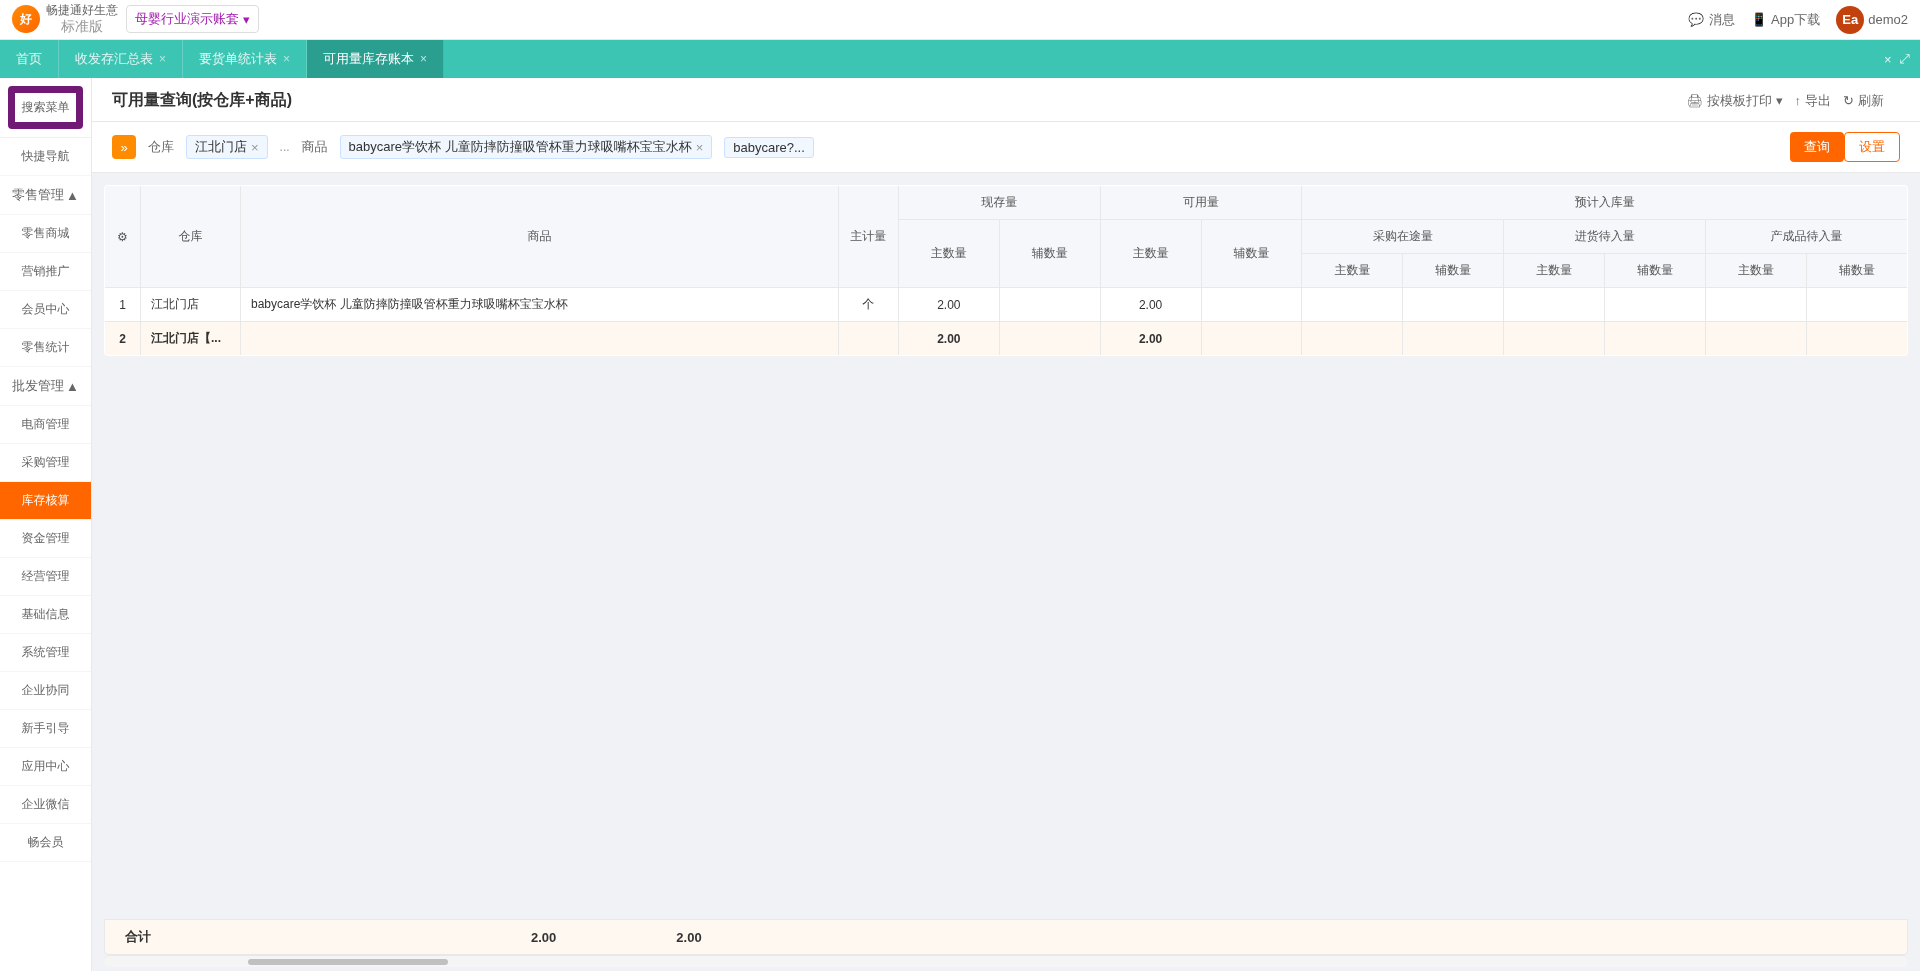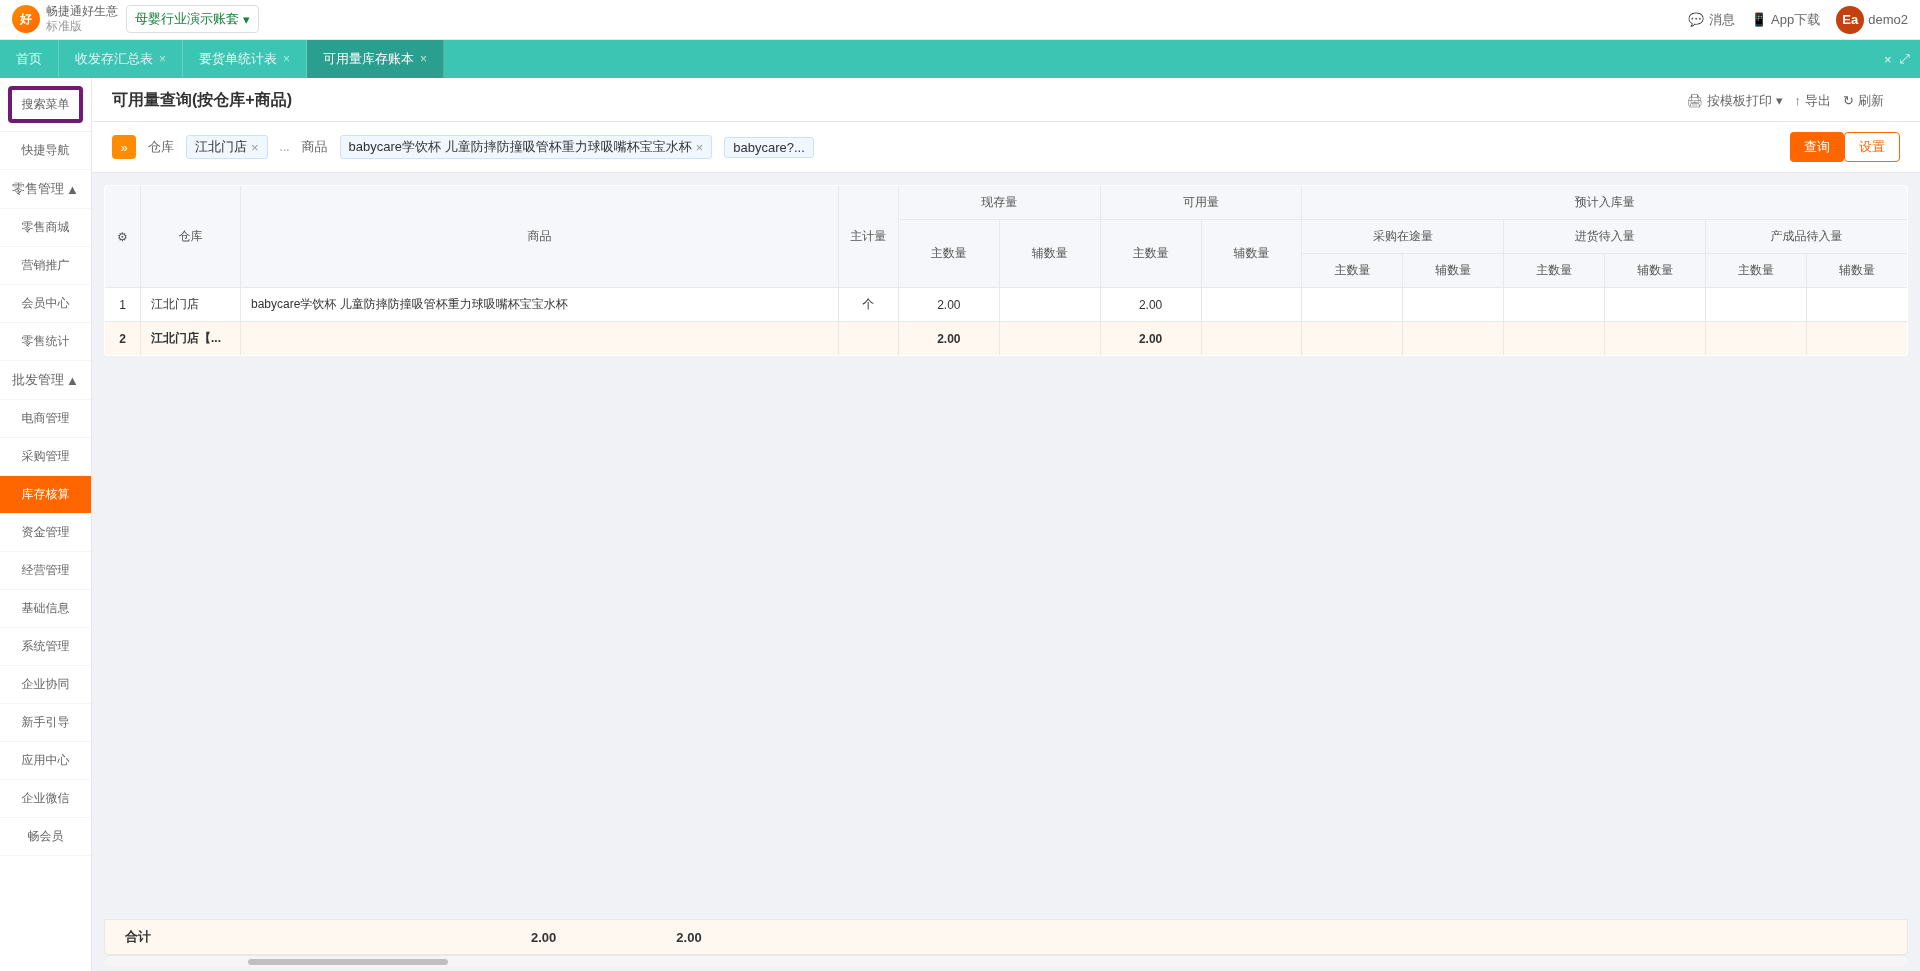--- a/index.html
+++ b/index.html
@@ -37,32 +37,33 @@
       color: #fff;
       font-size: 12px;
       font-weight: bold;
     }
     .logo-text {
       font-size: 12px;
       color: #666;
       line-height: 1.2;
     }
     .logo-sub {
-      font-size: 12px;
+      font-size: 14px;
       color: #999;
+      text-align: center;
     }
     .dropdown-selector {
       display: flex;
       align-items: center;
       gap: 4px;
       padding: 4px 8px;
       border: 1px solid #ddd;
       border-radius: 4px;
       cursor: pointer;
-      color: #15803d;
+      color: #a21caf;
     }
     .top-bar-right {
       display: flex;
       align-items: center;
       gap: 16px;
     }
     .top-bar-action {
       display: flex;
       align-items: center;
       gap: 4px;
@@ -141,21 +142,21 @@
       overflow-y: auto;
       flex-shrink: 0;
     }
     .sidebar-search {
       padding: 8px;
       border-bottom: 1px solid #f0f0f0;
     }
     .sidebar-search-btn {
       width: 100%;
       padding: 6px;
-      border: 4px solid #701a75;
+      border: 7px solid #701a75;
       border-radius: 4px;
       background: #fff;
       cursor: pointer;
       font-size: 12px;
       color: #666;
       text-align: center;
     }
     .sidebar-nav-item {
       padding: 10px 8px;
       cursor: pointer;

